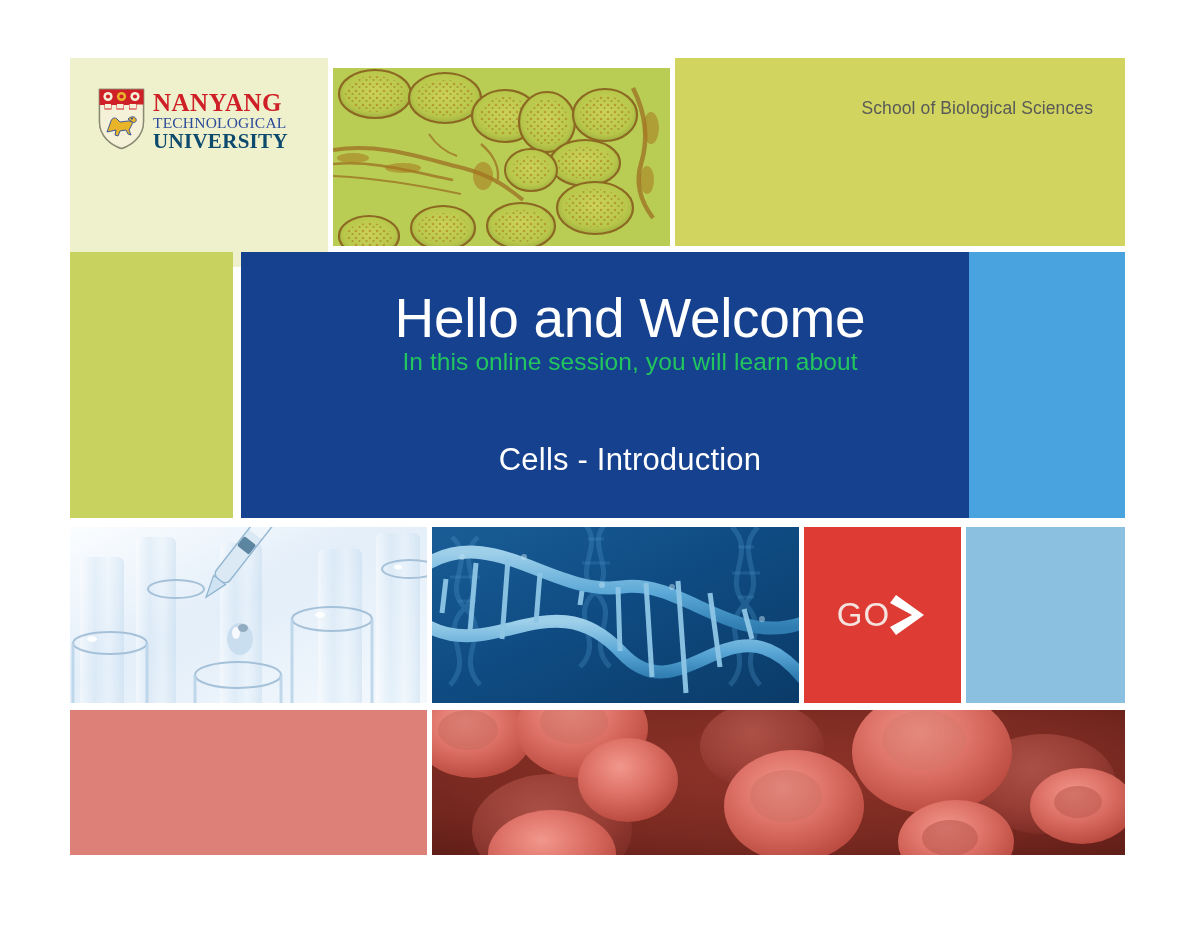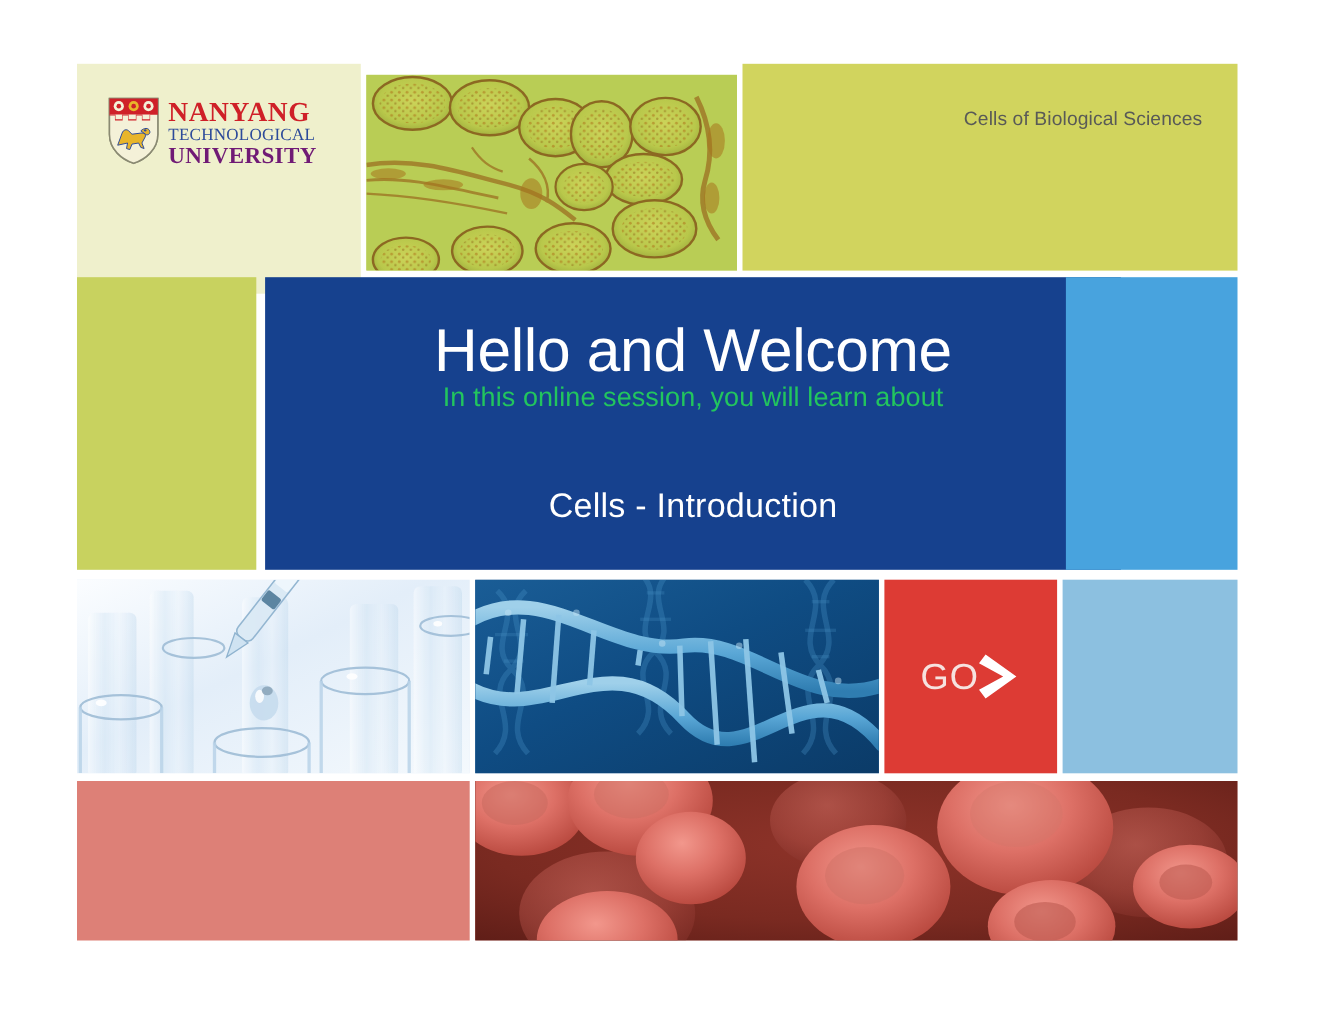--- a/index.html
+++ b/index.html
@@ -60,21 +60,21 @@
     font-size: 15.5px;
     letter-spacing: 0.2px;
     color: #2d4b9a;
     white-space: nowrap;
   }
   .ntu-l3 {
     font-family: "Liberation Serif", serif;
     font-weight: bold;
     font-size: 21px;
     letter-spacing: 0.3px;
-    color: #701a75;
+    color: #0c4a6e;
     white-space: nowrap;
   }
 
   
   .t-micro {
     left: 333px; top: 68px; width: 337px; height: 178px;
     background: #b6cc4e;
   }
   .micro-canvas { position: absolute; inset: 0; }
 
@@ -260,21 +260,21 @@
         <ellipse cx="20" cy="90" rx="16" ry="5"></ellipse>
         <ellipse cx="70" cy="100" rx="18" ry="5"></ellipse>
         <ellipse cx="318" cy="60" rx="8" ry="16"></ellipse>
         <ellipse cx="314" cy="112" rx="7" ry="14"></ellipse>
         <ellipse cx="150" cy="108" rx="10" ry="14"></ellipse>
       </g>
     </svg>
   </div>
 
   <div class="tile t-school">
-    <div class="school-label">Cells of Biological Sciences</div>
+    <div class="school-label">School of Biological Sciences</div>
   </div>
 
   <div class="tile t-green2"></div>
 
   <div class="tile t-hero">
     <div class="hero-inner">
       <div class="hero-title">Hello and Welcome</div>
       <div class="hero-sub">In this online session, you will learn about</div>
       <div class="hero-topic">Cells - Introduction</div>
     </div>

